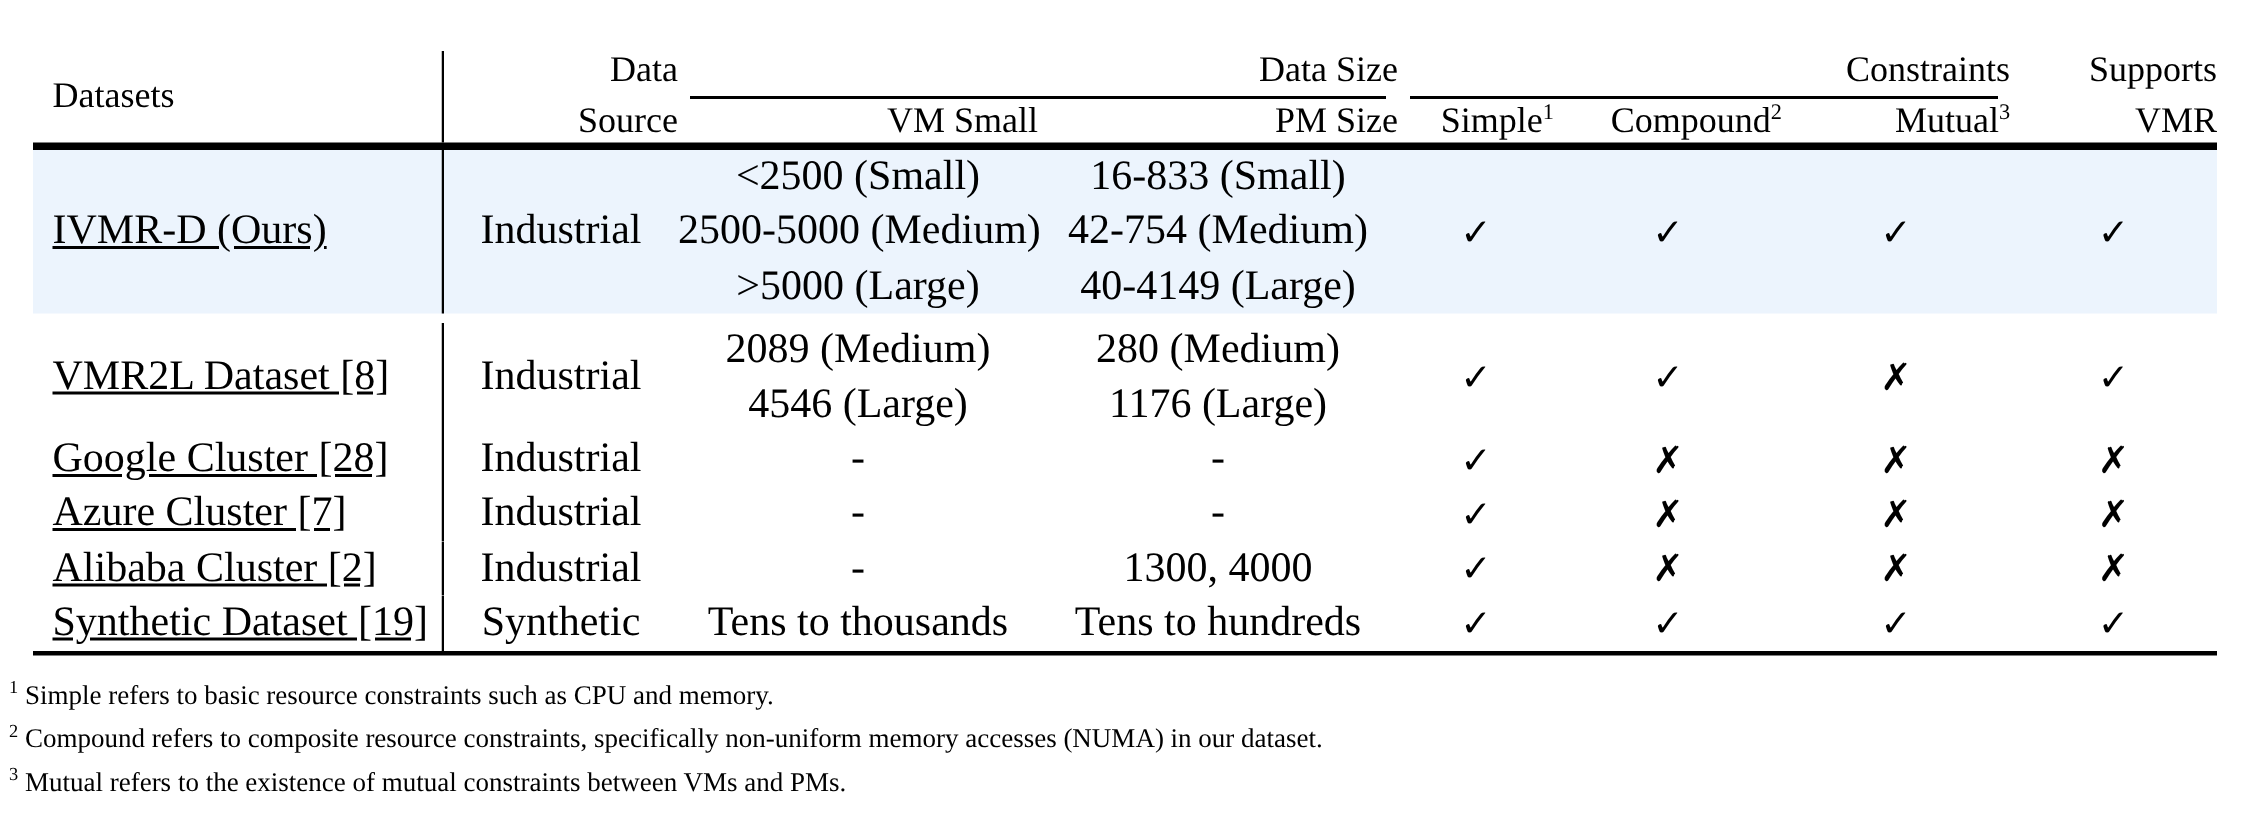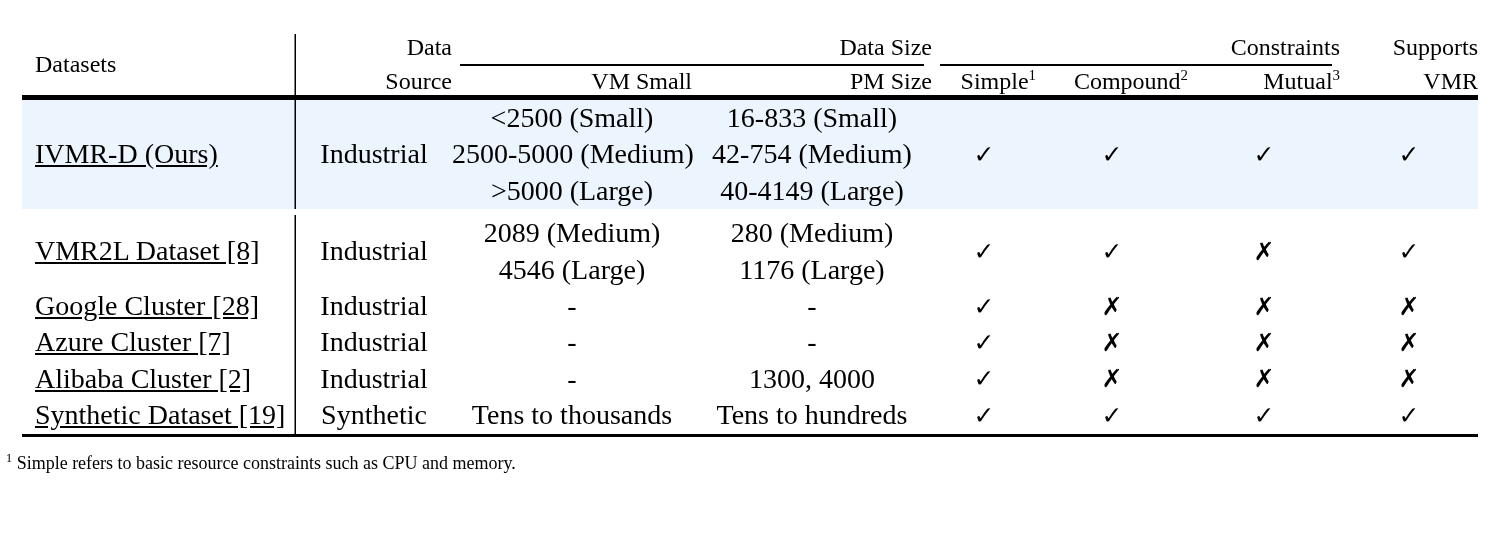--- a/index.html
+++ b/index.html
@@ -296,15 +296,17 @@
       <tbody>
         <tr>
           <td colspan="8" class="rule-bot"></td>
         </tr>
       </tbody>
     </table>
   </div>
 
   <div class="notes" id="notes">
       <div class="note"><sup>1</sup> <span>Simple refers to basic resource constraints such as CPU and memory.</span></div>
+      <div class="note"><sup>2</sup> <span>Compound refers to composite resource constraints, specifically non-uniform memory accesses (NUMA) in our dataset.</span></div>
+      <div class="note"><sup>3</sup> <span>Mutual refers to the existence of mutual constraints between VMs and PMs.</span></div>
     </div>
 
 </div>
 
 </body></html>

